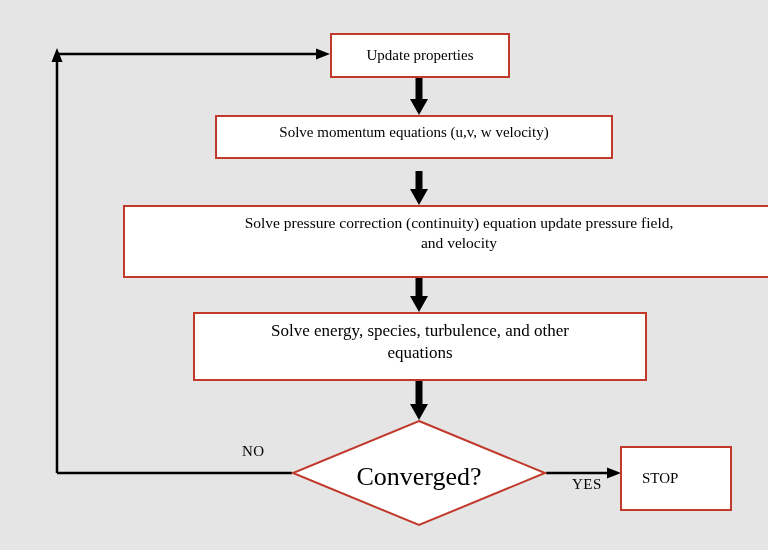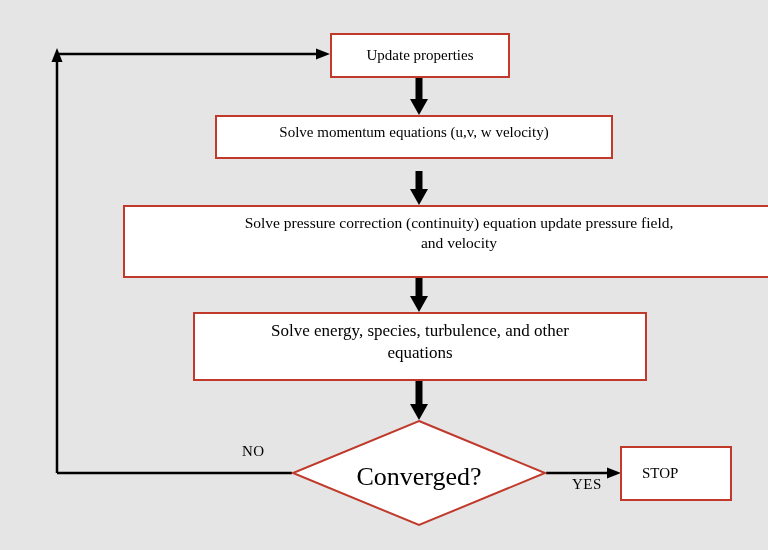--- a/index.html
+++ b/index.html
@@ -49,21 +49,21 @@
   }
   #box-pressure-correction .txt { align-self: flex-start; padding-top: 6px; }
 
   #box-energy {
     left: 193px; top: 312px; width: 454px; height: 69px;
     font-size: 17px;
   }
   #box-energy .txt { align-self: flex-start; padding-top: 6px; }
 
   #box-stop {
-    left: 620px; top: 446px; width: 112px; height: 55px;
+    left: 620px; top: 446px; width: 112px; height: 65px;
     font-size: 15px;
     justify-content: flex-start;
   }
   #box-stop .txt { padding-left: 20px; }
 
   
   #decision-converged {
     position: absolute;
     left: 292px; top: 420px;
     width: 254px; height: 106px;

